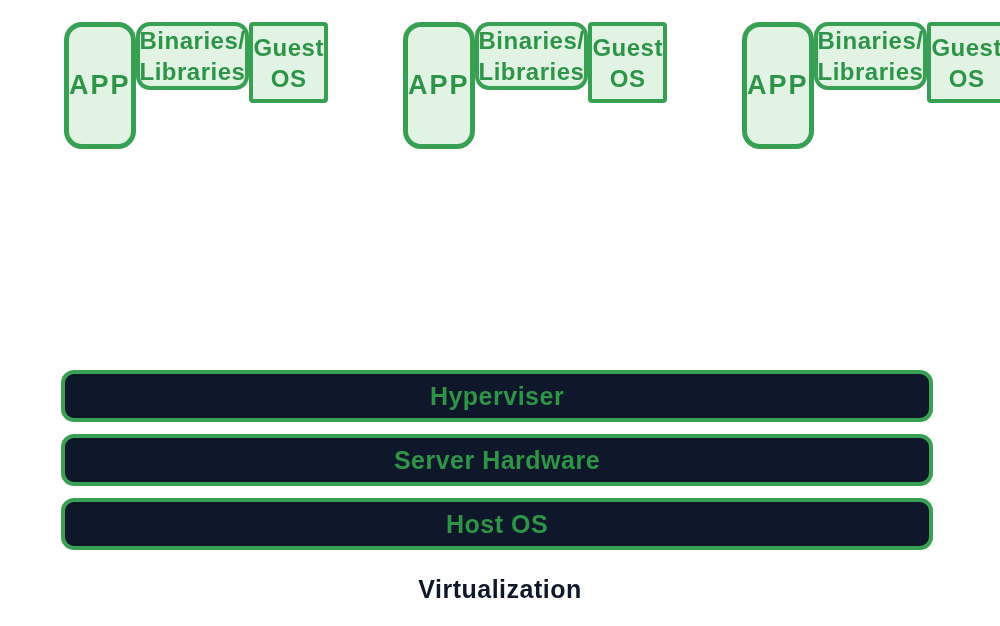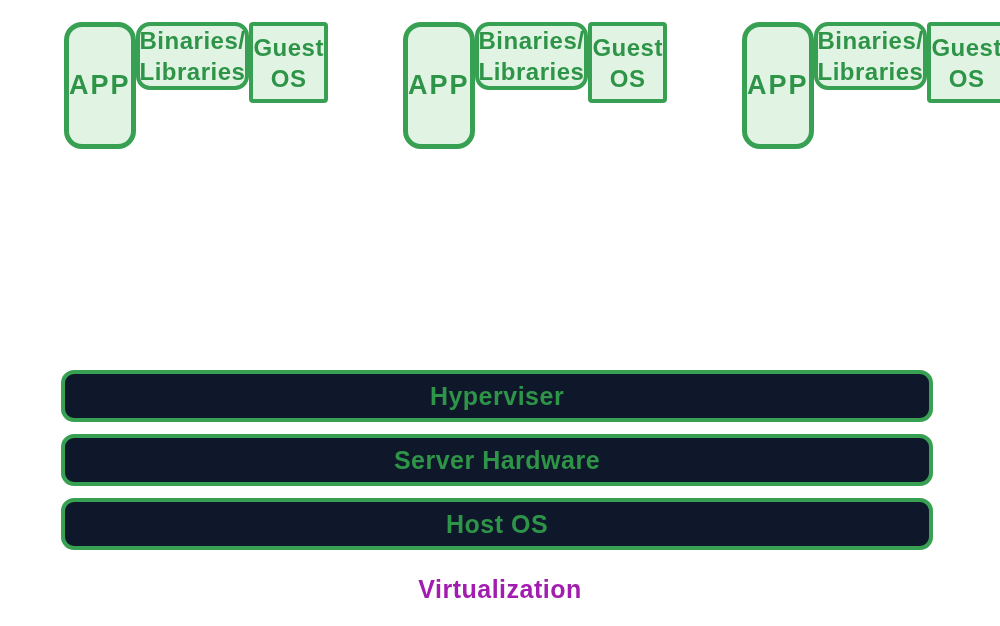--- a/index.html
+++ b/index.html
@@ -86,21 +86,21 @@
     margin-top: 12px;
   }
   .caption {
     position: absolute;
     left: 0;
     top: 575px;
     width: 1000px;
     text-align: center;
     font-size: 25px;
     letter-spacing: 0.5px;
-    color: #a21caf;
+    color: #0f172a;
   }
 </style>
 </head>
 <body>
 
 <div class="canvas">
 
   <div class="columns">
 
     <div class="column">

